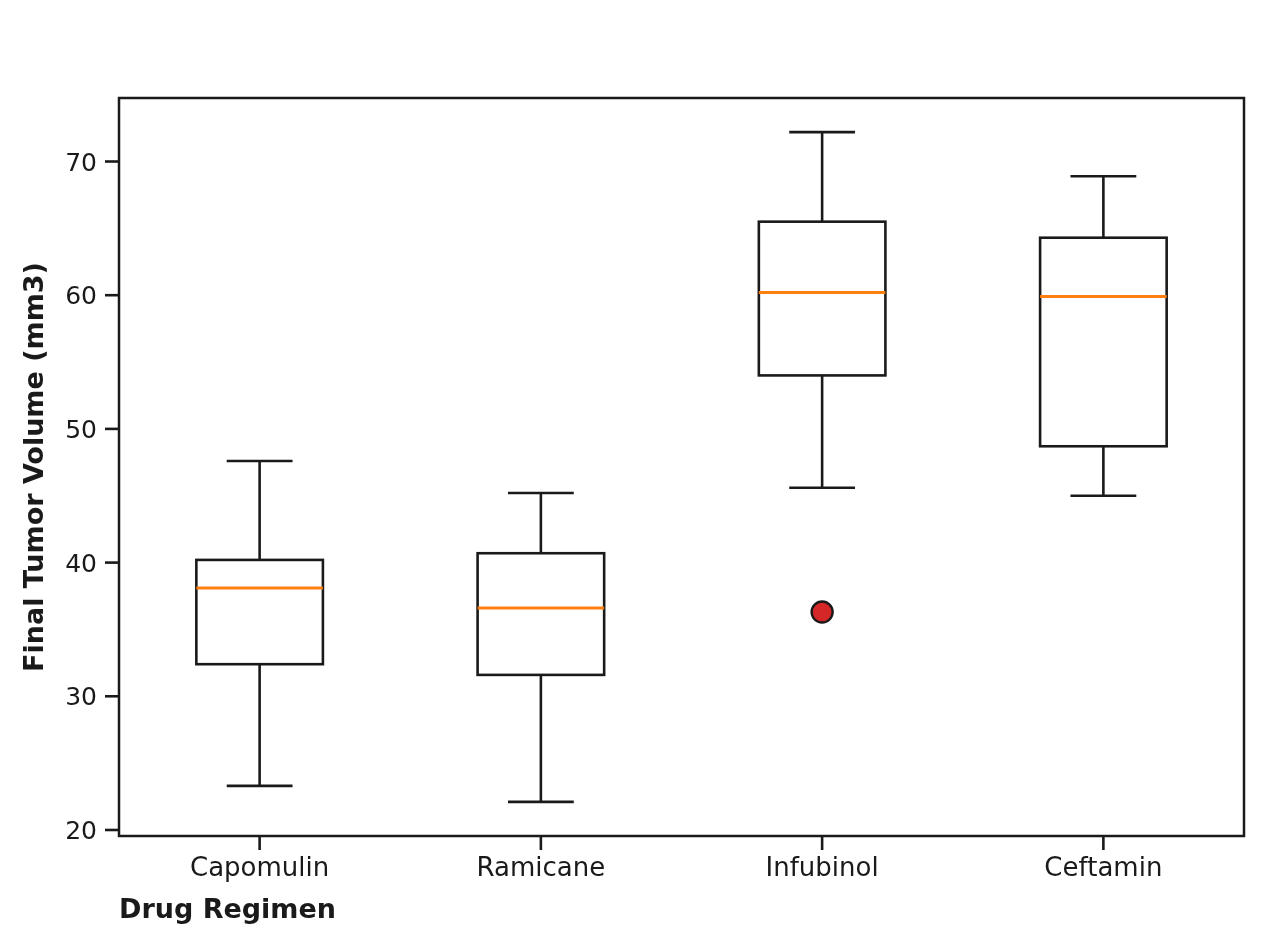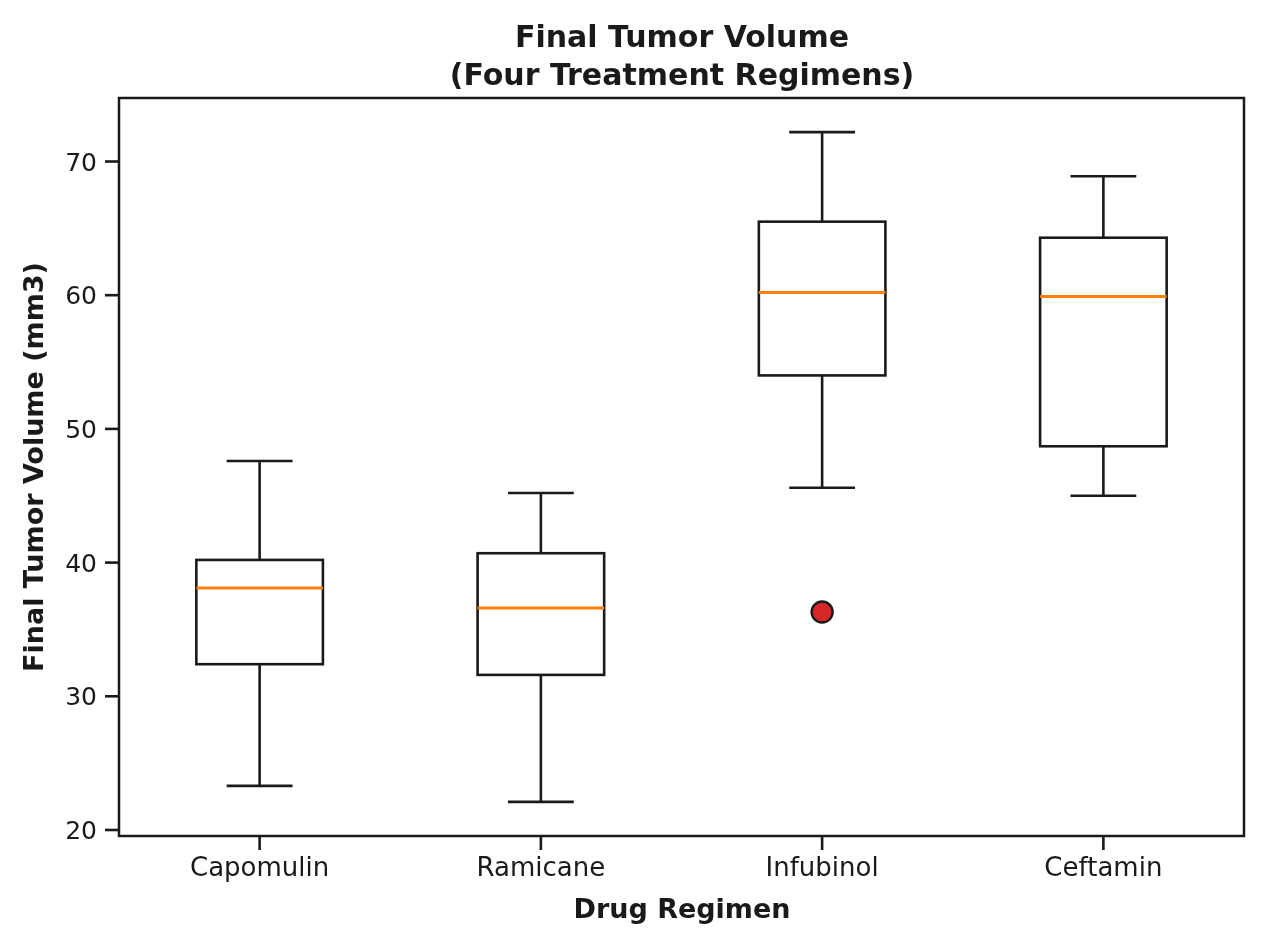--- a/index.html
+++ b/index.html
@@ -21,32 +21,29 @@
   .y-axis-label {
     position: absolute;
     left: 33px; top: 467px;
     transform: translate(-50%, -50%) rotate(-90deg);
     font-size: 27px; font-weight: bold; color: #1a1a1a;
     white-space: nowrap;
   }
   .x-axis-label {
     position: absolute;
     left: 119px; width: 1126px; top: 893px;
-    text-align: center;
     font-size: 27px; font-weight: bold; color: #1a1a1a;
   }
   svg.plot { position: absolute; left: 0; top: 0; }
   svg text { font-family: "DejaVu Sans", sans-serif; fill: #1a1a1a; }
 </style>
 </head>
 <body>
 
 <div class="figure">
-  <div class="chart-title">Final Tumor Volume
-(Four Treatment Regimens)</div>
   <div class="y-axis-label">Final Tumor Volume (mm3)</div>
   <svg id="plot-svg" class="plot" width="1274" height="936" viewBox="0 0 1274 936">
       <rect x="119" y="98" width="1125" height="738" fill="#ffffff" stroke="none"></rect>
       <line x1="105" y1="829.9836956521739" x2="119" y2="829.9836956521739" stroke="#1a1a1a" stroke-width="2.6"></line>
       <text x="97" y="838.9836956521739" text-anchor="end" font-size="25">20</text>
       <line x1="105" y1="696.2880434782609" x2="119" y2="696.2880434782609" stroke="#1a1a1a" stroke-width="2.6"></line>
       <text x="97" y="705.2880434782609" text-anchor="end" font-size="25">30</text>
       <line x1="105" y1="562.5923913043478" x2="119" y2="562.5923913043478" stroke="#1a1a1a" stroke-width="2.6"></line>
       <text x="97" y="571.5923913043478" text-anchor="end" font-size="25">40</text>
       <line x1="105" y1="428.8967391304348" x2="119" y2="428.8967391304348" stroke="#1a1a1a" stroke-width="2.6"></line>

